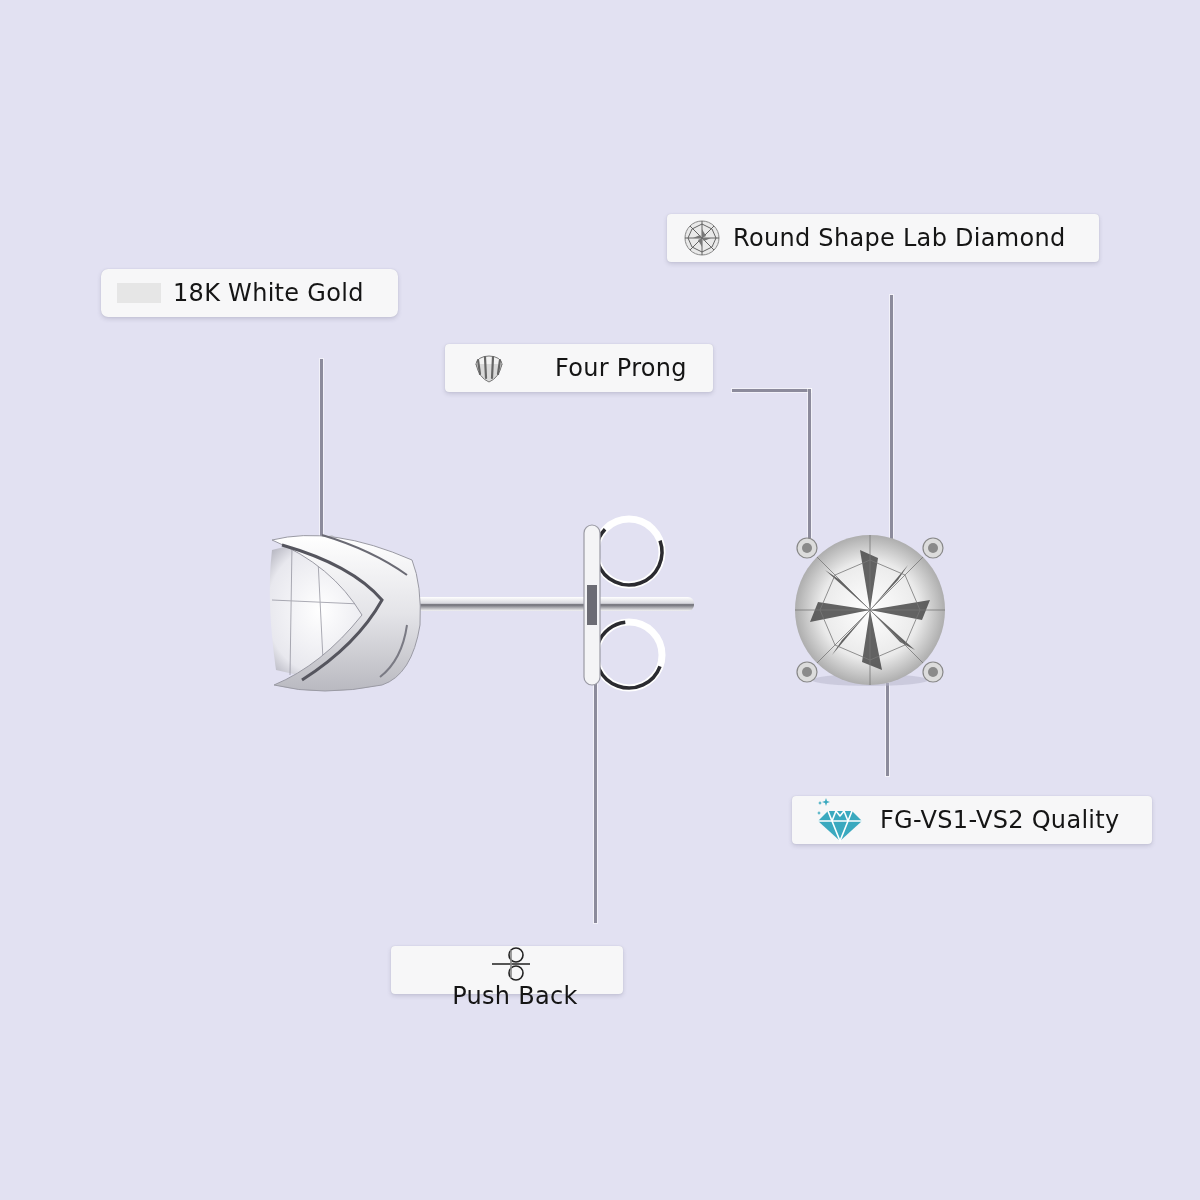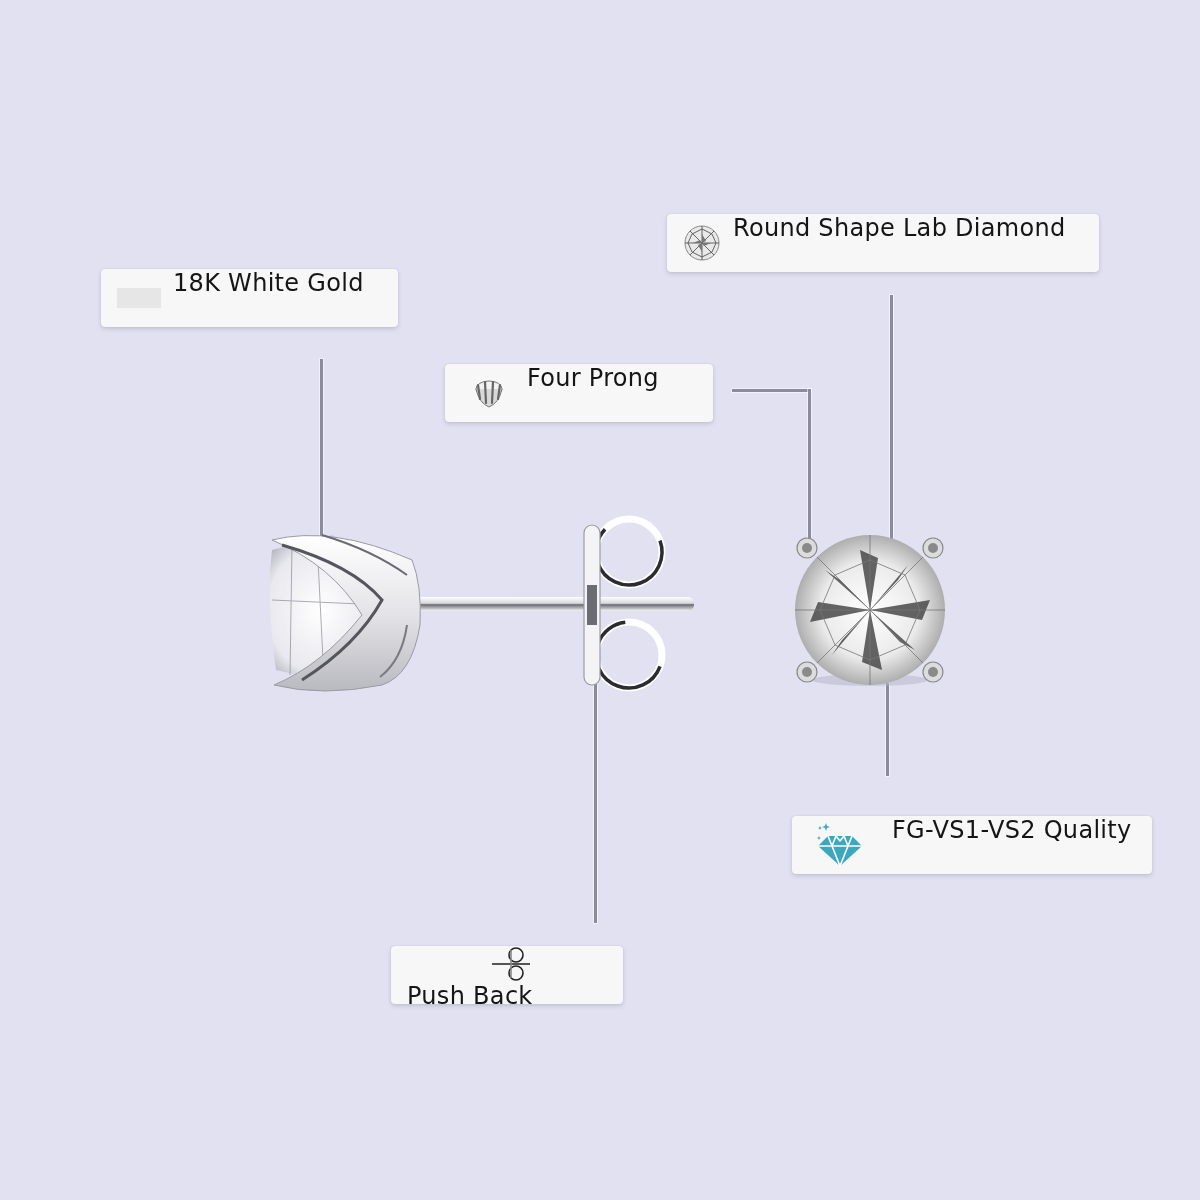--- a/index.html
+++ b/index.html
@@ -4,42 +4,42 @@
   <style>
     html, body { margin: 0; padding: 0; }
     body {
       width: 1200px; height: 1200px;
       background: #e2e1f2;
       position: relative; overflow: hidden;
       font-family: "DejaVu Sans", sans-serif;
     }
     .label {
       position: absolute;
-      height: 58px;
+      height: 48px;
       background: #f7f7f8;
       border-radius: 4px;
       box-shadow: 0 2px 4px rgba(90,90,120,0.22), 0 0 1px rgba(90,90,120,0.25);
-      display: flex; 
+      display: flex; align-items: center;
       box-sizing: border-box;
       padding-left: 16px;
       color: #151515;
       font-size: 24px;
       letter-spacing: 0.3px;
       white-space: nowrap;
     }
     .label .icon { display: inline-flex; align-items: center; justify-content: center; margin-right: 12px; }
     .line { position: absolute; background: #8c8b9c; box-shadow: 0 0 0 1px rgba(255,255,255,0.55); }
     .vline { width: 3px; }
     .hline { height: 3px; }
     svg { display: block; }
   </style>
 </head>
 <body>
 
-<div class="label" style="left:101px; top:269px; width:297px;">
+<div class="label" style="left:101px; top:269px; width:297px;border-radius:7px;">
   <span class="icon">
     <span style="display:block; width:44px; height:20px; background:#e6e6e6;"></span>
   </span>
   <span>18K White Gold</span>
 </div>
 
 <div class="label" style="left:667px; top:214px; width:432px;">
   <span class="icon">
     <svg width="38" height="38" viewBox="0 0 38 38">
       <circle cx="19" cy="19" r="17" fill="#e9e9e9" stroke="#888" stroke-width="1"></circle>
@@ -54,37 +54,37 @@
         <polygon points="19,10 23,17 19,19"></polygon>
           <polygon points="28,19 21,22 19,19"></polygon>
         <polygon points="19,28 15,21 19,19"></polygon>
           <polygon points="10,19 17,16 19,19"></polygon>
       </g>
     </svg>
   </span>
   <span>Round Shape Lab Diamond</span>
 </div>
 
-<div class="label" style="left:445px; top:364px; width:268px;">
+<div class="label" style="left:445px; top:344px; width:268px;gap:28px;">
   <span class="icon" style="margin-left:10px; margin-right:20px;">
     <svg width="36" height="36" viewBox="0 0 36 36">
       <ellipse cx="18" cy="14" rx="13" ry="8" fill="#f2f2f2" stroke="#777" stroke-width="1"></ellipse>
       <path d="M5 14 Q8 28 18 32 Q28 28 31 14" fill="#d9d9d9" stroke="#777" stroke-width="1"></path>
       <g stroke="#666" stroke-width="2.2" stroke-linecap="round">
         <line x1="7" y1="10" x2="9" y2="24"></line>
           <line x1="29" y1="10" x2="27" y2="24"></line>
         <line x1="14" y1="7" x2="15" y2="28"></line>
           <line x1="22" y1="7" x2="21" y2="28"></line>
       </g>
     </svg>
   </span>
   <span>Four Prong</span>
 </div>
 
-<div class="label" style="left:792px; top:816px; width:360px;gap:12px;">
+<div class="label" style="left:792px; top:796px; width:360px;">
   <span class="icon" style="margin-left:8px; margin-right:16px;">
     <svg width="48" height="46" viewBox="0 0 48 46">
       <g fill="#3aa9bf">
         <path d="M10 1 L11 4 L14 5 L11 6 L10 9 L9 6 L6 5 L9 4 Z"></path>
         <path d="M4 4 L4.7 5.5 L6 6 L4.7 6.5 L4 8 L3.3 6.5 L2 6 L3.3 5.5 Z"></path>
         <path d="M3 14 L3.7 15.5 L5 16 L3.7 16.5 L3 18 L2.3 16.5 L1 16 L2.3 15.5 Z"></path>
       </g>
       <polygon points="12,14 36,14 46,24 24,44 2,24" fill="#3aa9bf"></polygon>
       <g stroke="#ffffff" stroke-width="1.6" fill="none" stroke-linejoin="round">
         <polyline points="2,24 46,24"></polyline>

